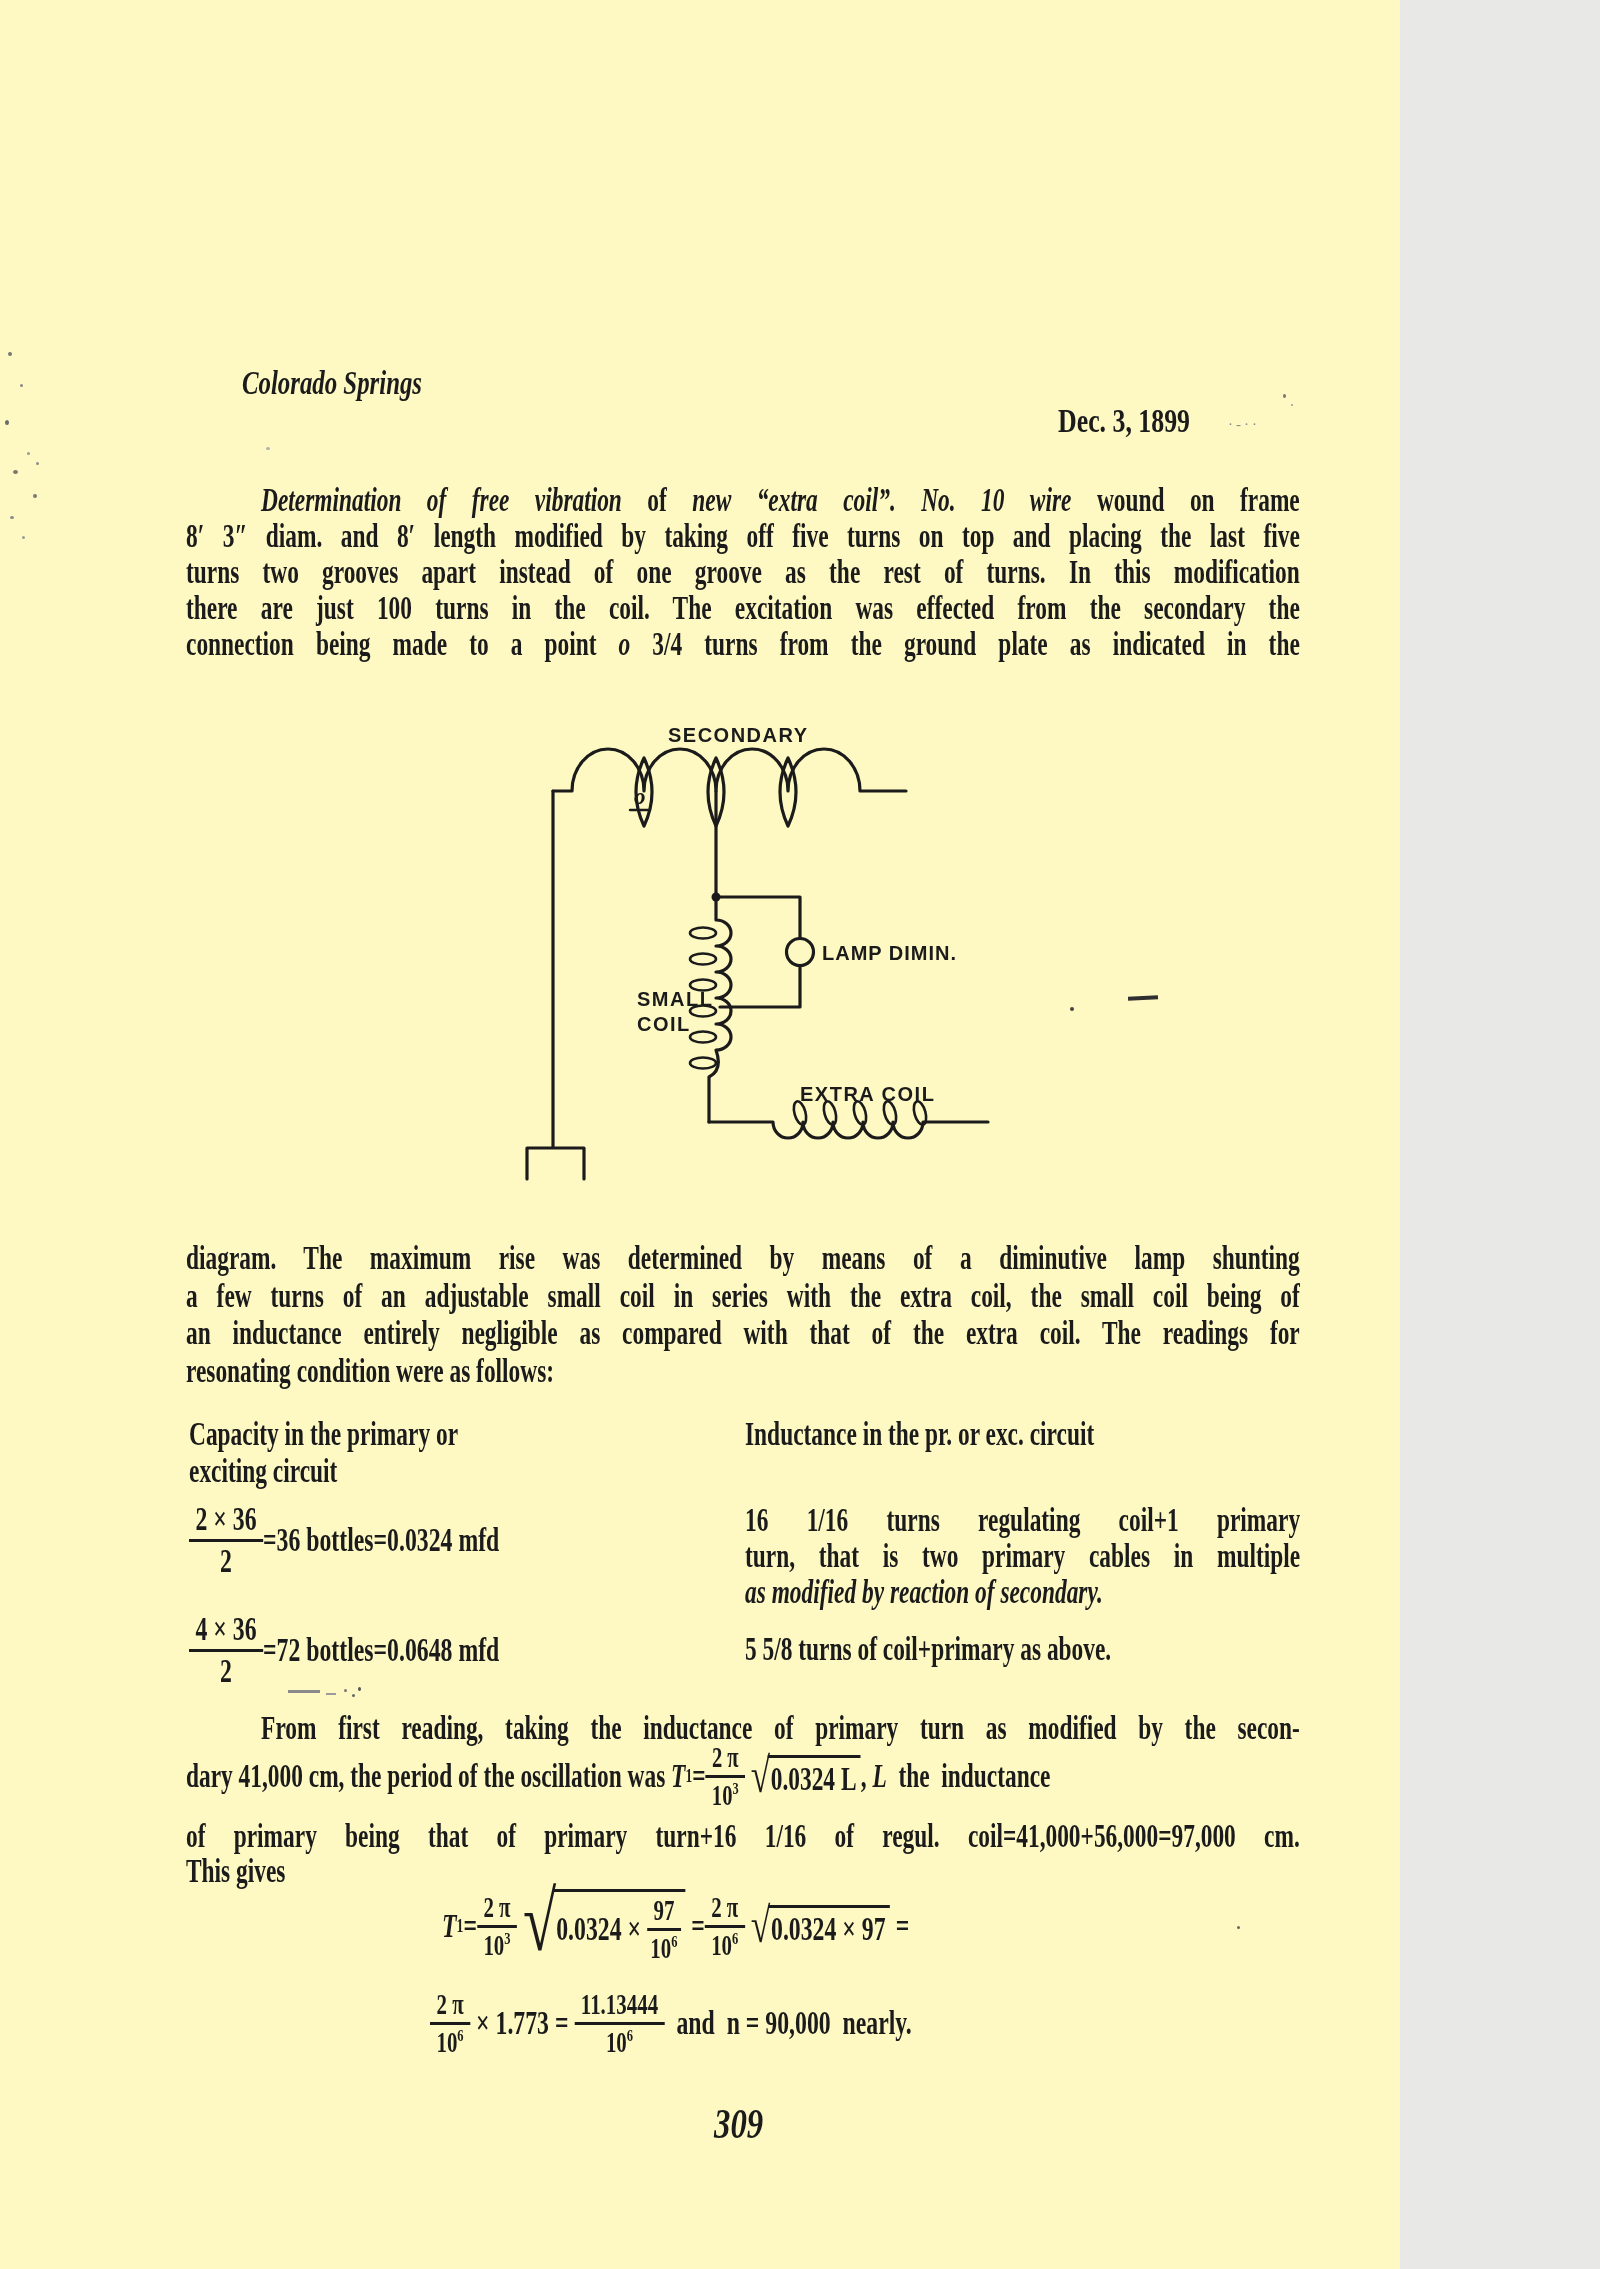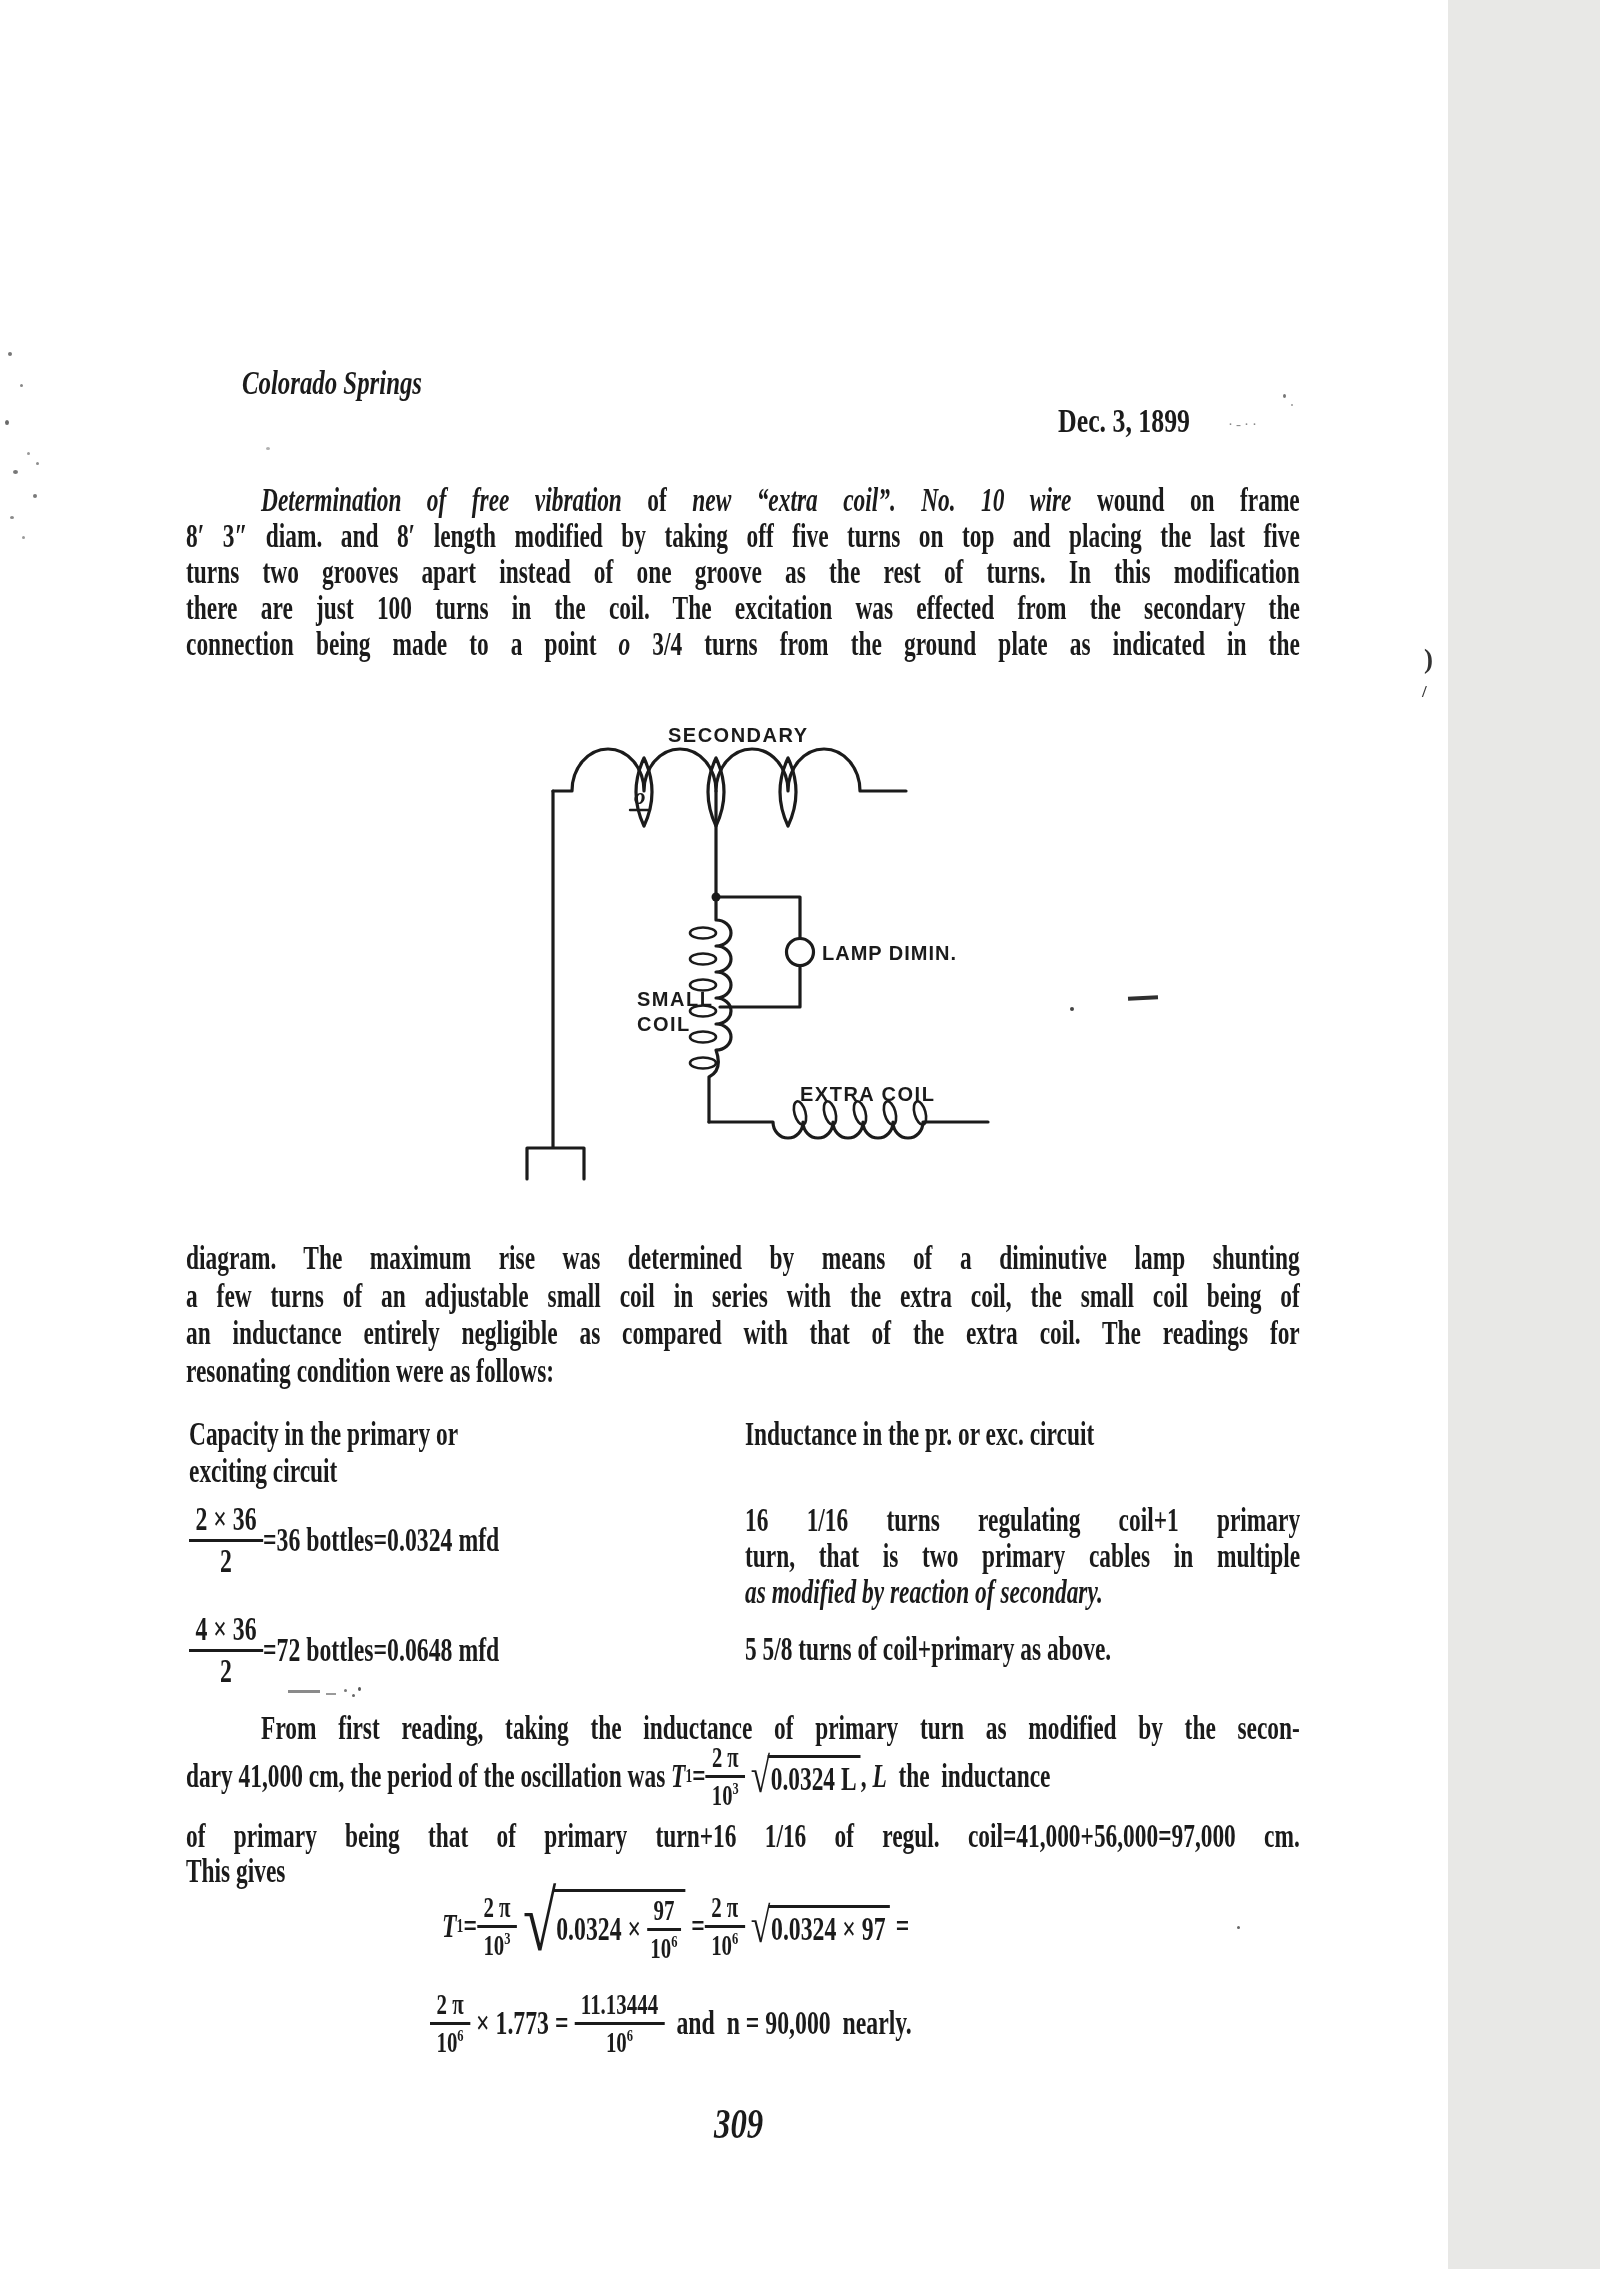--- a/index.html
+++ b/index.html
@@ -1,17 +1,17 @@
 <!DOCTYPE html>
 <html><head>
 <meta charset="utf-8">
 <style>
   html,body{margin:0;padding:0;background:#e8e8e6;}
-  .page{position:relative;width:1400px;height:2269px;background:#ffffff;overflow:hidden;
-        font-family:"Liberation Serif","DejaVu Serif",serif;color:#1b1b1b;padding-left:48px;}
+  .page{position:relative;width:1400px;height:2269px;background:#fef9c3;overflow:hidden;
+        font-family:"Liberation Serif","DejaVu Serif",serif;color:#1b1b1b;}
   .it{font-style:italic;}
   
   .para{position:absolute;font-size:33px;font-weight:700;line-height:36px;
         transform-origin:0 0;transform:scaleX(0.7085);}
   .tline{text-align:justify;text-align-last:justify;}
   .tline.noj{text-align:left;text-align-last:auto;}
   #para1{left:186px;top:482px;width:1572px;}
   #para1 .tline:first-child{text-indent:106px;}
   #para2{left:186px;top:1240px;width:1572px;line-height:37.5px;}
   #p3a{left:186px;top:1710px;width:1572px;}

